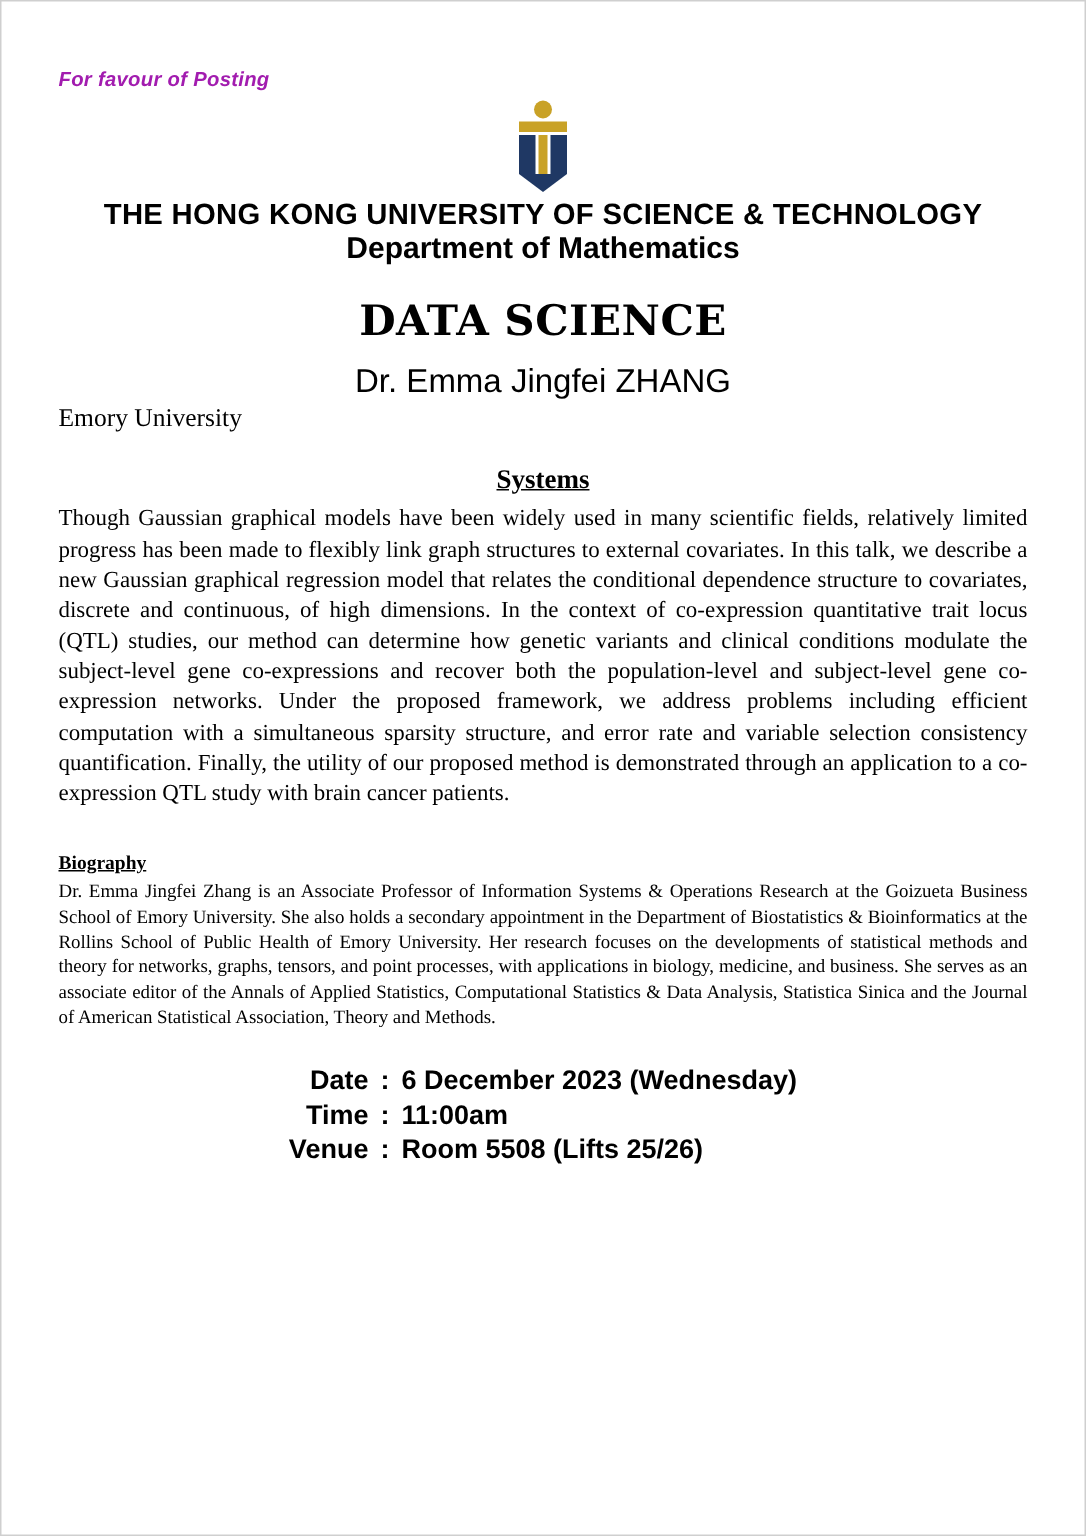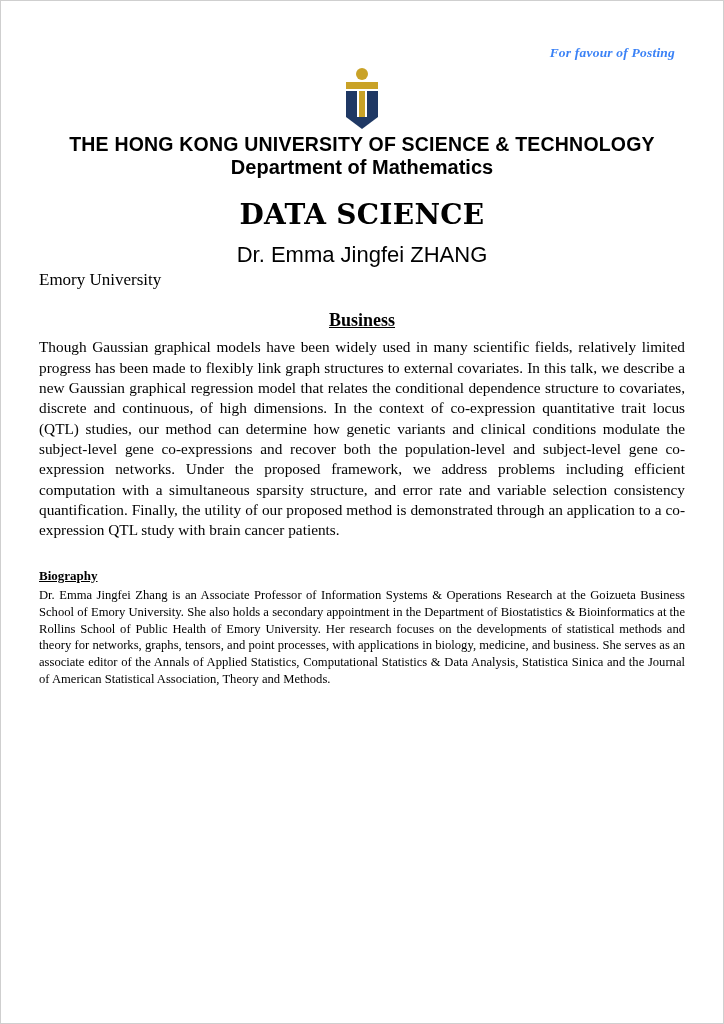--- a/index.html
+++ b/index.html
@@ -17,26 +17,25 @@
   }
   .page {
     box-sizing: border-box;
     width: 724px;
     height: 1024px;
     border: 1px solid #cfcfcf;
     padding: 14px 38px 0 38px;
     position: relative;
   }
   .posting-note {
-    text-align: right;
-    font-family: Liberation Serif, serif;
+    font-family: Liberation Sans, sans-serif;
     font-style: italic;
     font-weight: bold;
     font-size: 13.5px;
-    color: #3b82f6;
+    color: #a21caf;
     letter-spacing: 0.2px;
     margin-top: 30px;
     margin-right: 10px;
   }
   .logo-wrap {
     display: flex;
     justify-content: center;
     margin-top: 6px;
     margin-bottom: 4px;
   }
@@ -187,21 +186,42 @@
   <div class="seminar-title">
     <div>DATA SCIENCE</div>
   </div>
 
 
 
   <div class="speaker">Dr. Emma Jingfei ZHANG</div>
 
   <div class="affiliation">Emory University</div>
 
-  <div class="abstract-heading">Business</div>
+  <div class="abstract-heading">Systems</div>
   <div class="abstract-body">Though Gaussian graphical models have been widely used in many scientific fields, relatively limited progress has been made to flexibly link graph structures to external covariates. In this talk, we describe a new Gaussian graphical regression model that relates the conditional dependence structure to covariates, discrete and continuous, of high dimensions. In the context of co-expression quantitative trait locus (QTL) studies, our method can determine how genetic variants and clinical conditions modulate the subject-level gene co-expressions and recover both the population-level and subject-level gene co-expression networks. Under the proposed framework, we address problems including efficient computation with a simultaneous sparsity structure, and error rate and variable selection consistency quantification. Finally, the utility of our proposed method is demonstrated through an application to a co-expression QTL study with brain cancer patients.</div>
 
   <div class="bio-heading">Biography</div>
   <div class="bio-body">Dr. Emma Jingfei Zhang is an Associate Professor of Information Systems &amp; Operations Research at the Goizueta Business School of Emory University. She also holds a secondary appointment in the Department of Biostatistics &amp; Bioinformatics at the Rollins School of Public Health of Emory University. Her research focuses on the developments of statistical methods and theory for networks, graphs, tensors, and point processes, with applications in biology, medicine, and business. She serves as an associate editor of the Annals of Applied Statistics, Computational Statistics &amp; Data Analysis, Statistica Sinica and the Journal of American Statistical Association, Theory and Methods.</div>
 
+  <div class="details">
+    <table>
+      <tbody>
+          <tr>
+        <td class="label">Date</td>
+        <td class="colon">:</td>
+        <td class="value">6 December 2023 (Wednesday)</td>
+      </tr>
+      <tr>
+        <td class="label">Time</td>
+        <td class="colon">:</td>
+        <td class="value">11:00am</td>
+      </tr>
+      <tr>
+        <td class="label">Venue</td>
+        <td class="colon">:</td>
+        <td class="value">Room 5508 (Lifts 25/26)</td>
+      </tr>
+    </tbody>
+      </table>
+  </div>
 
 
 </div>
 
 </body></html>

